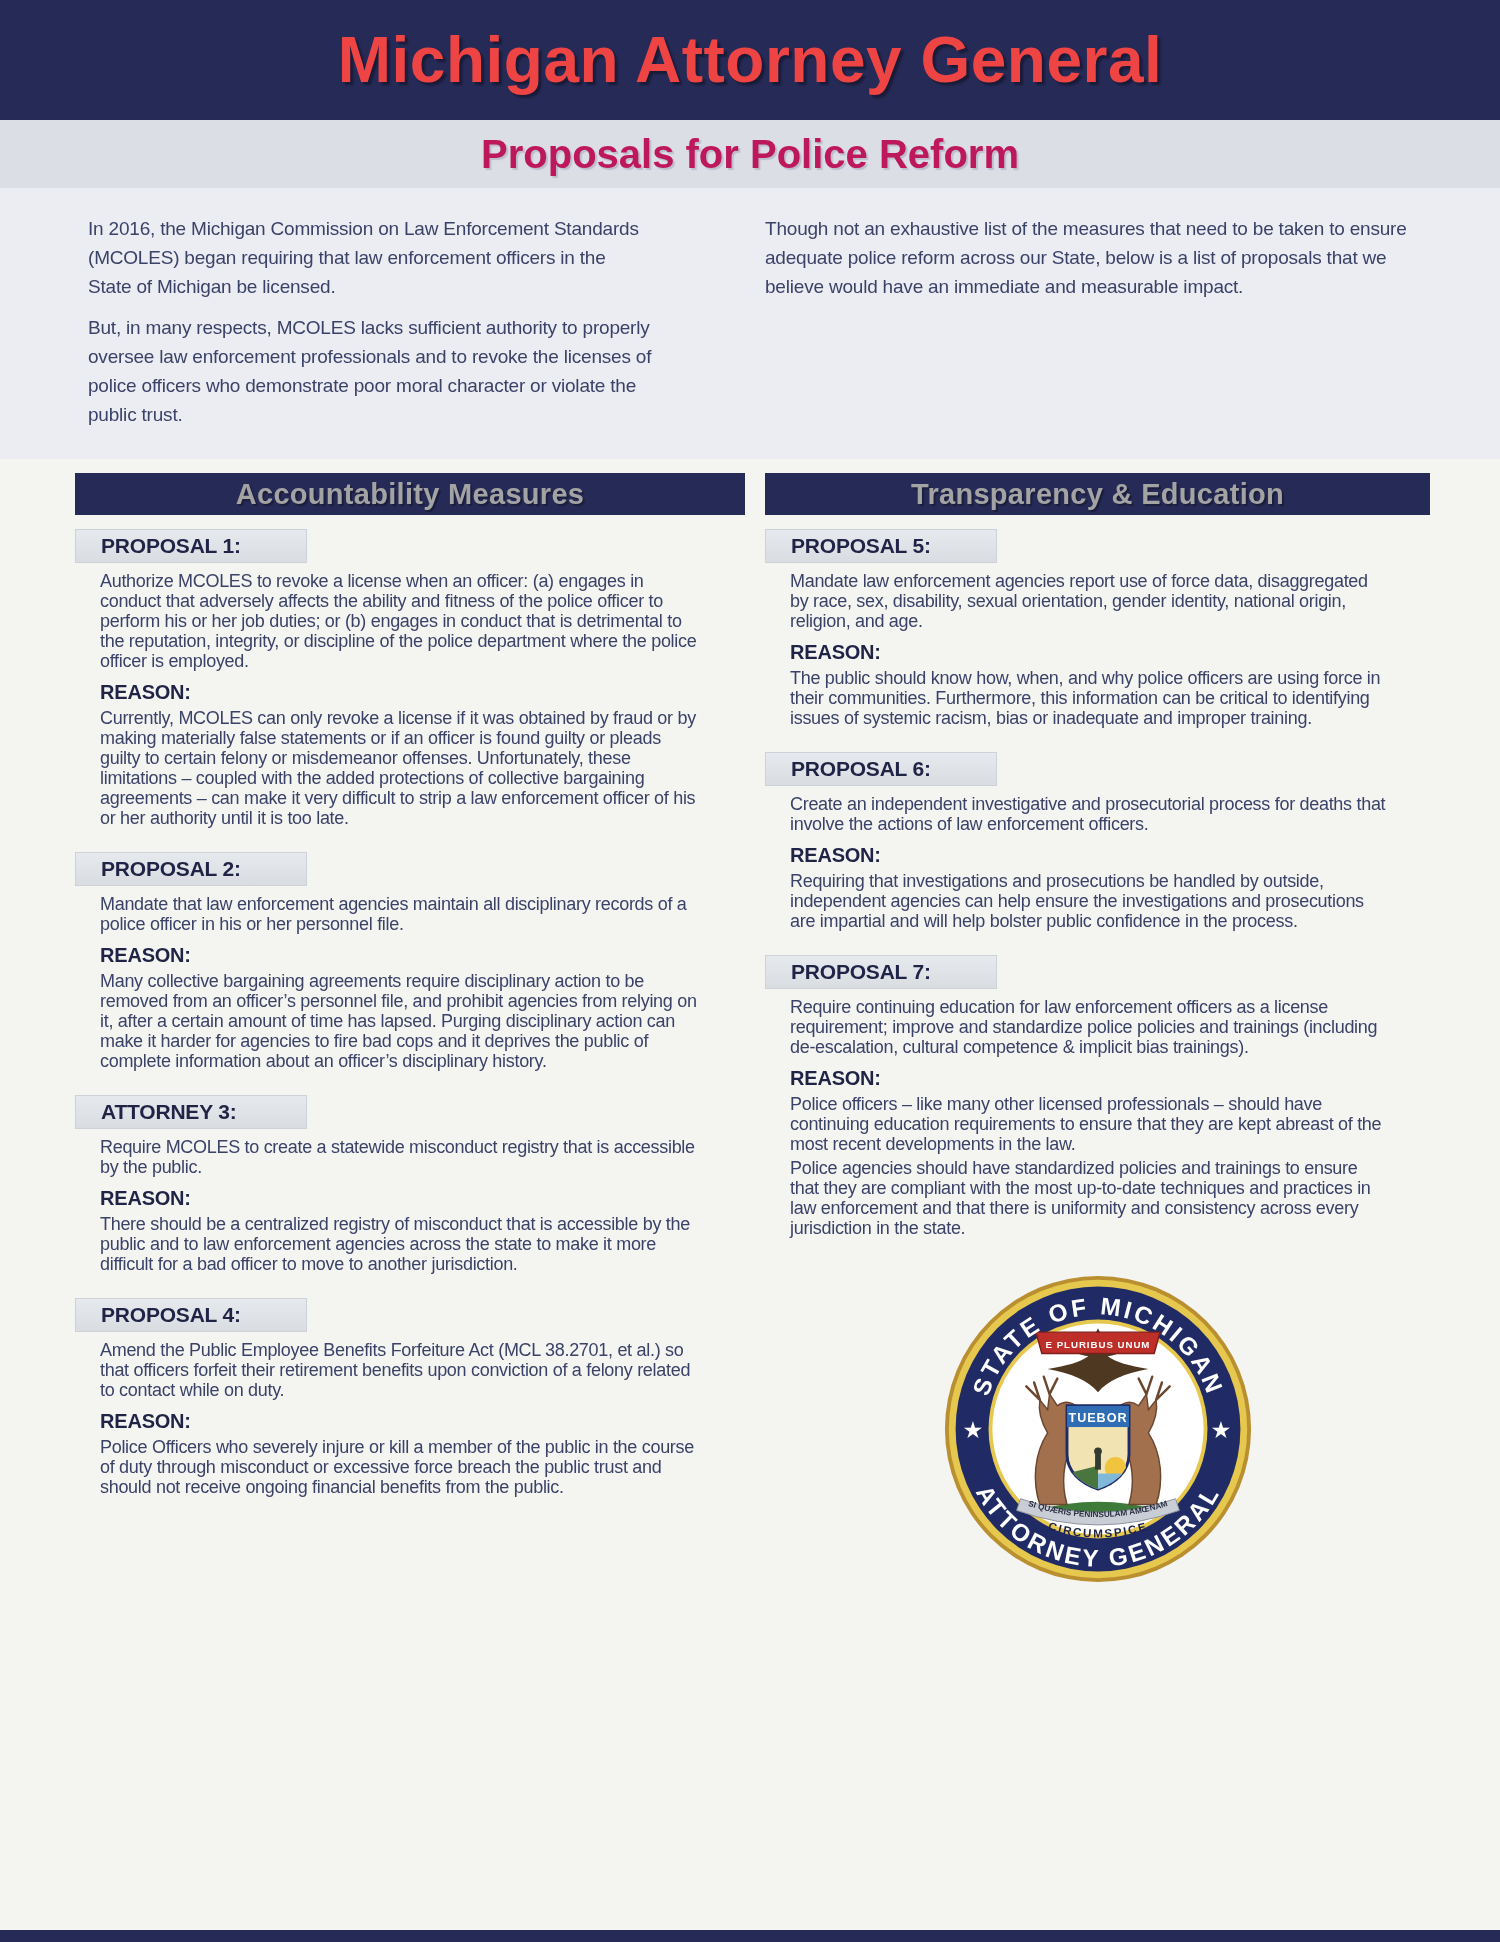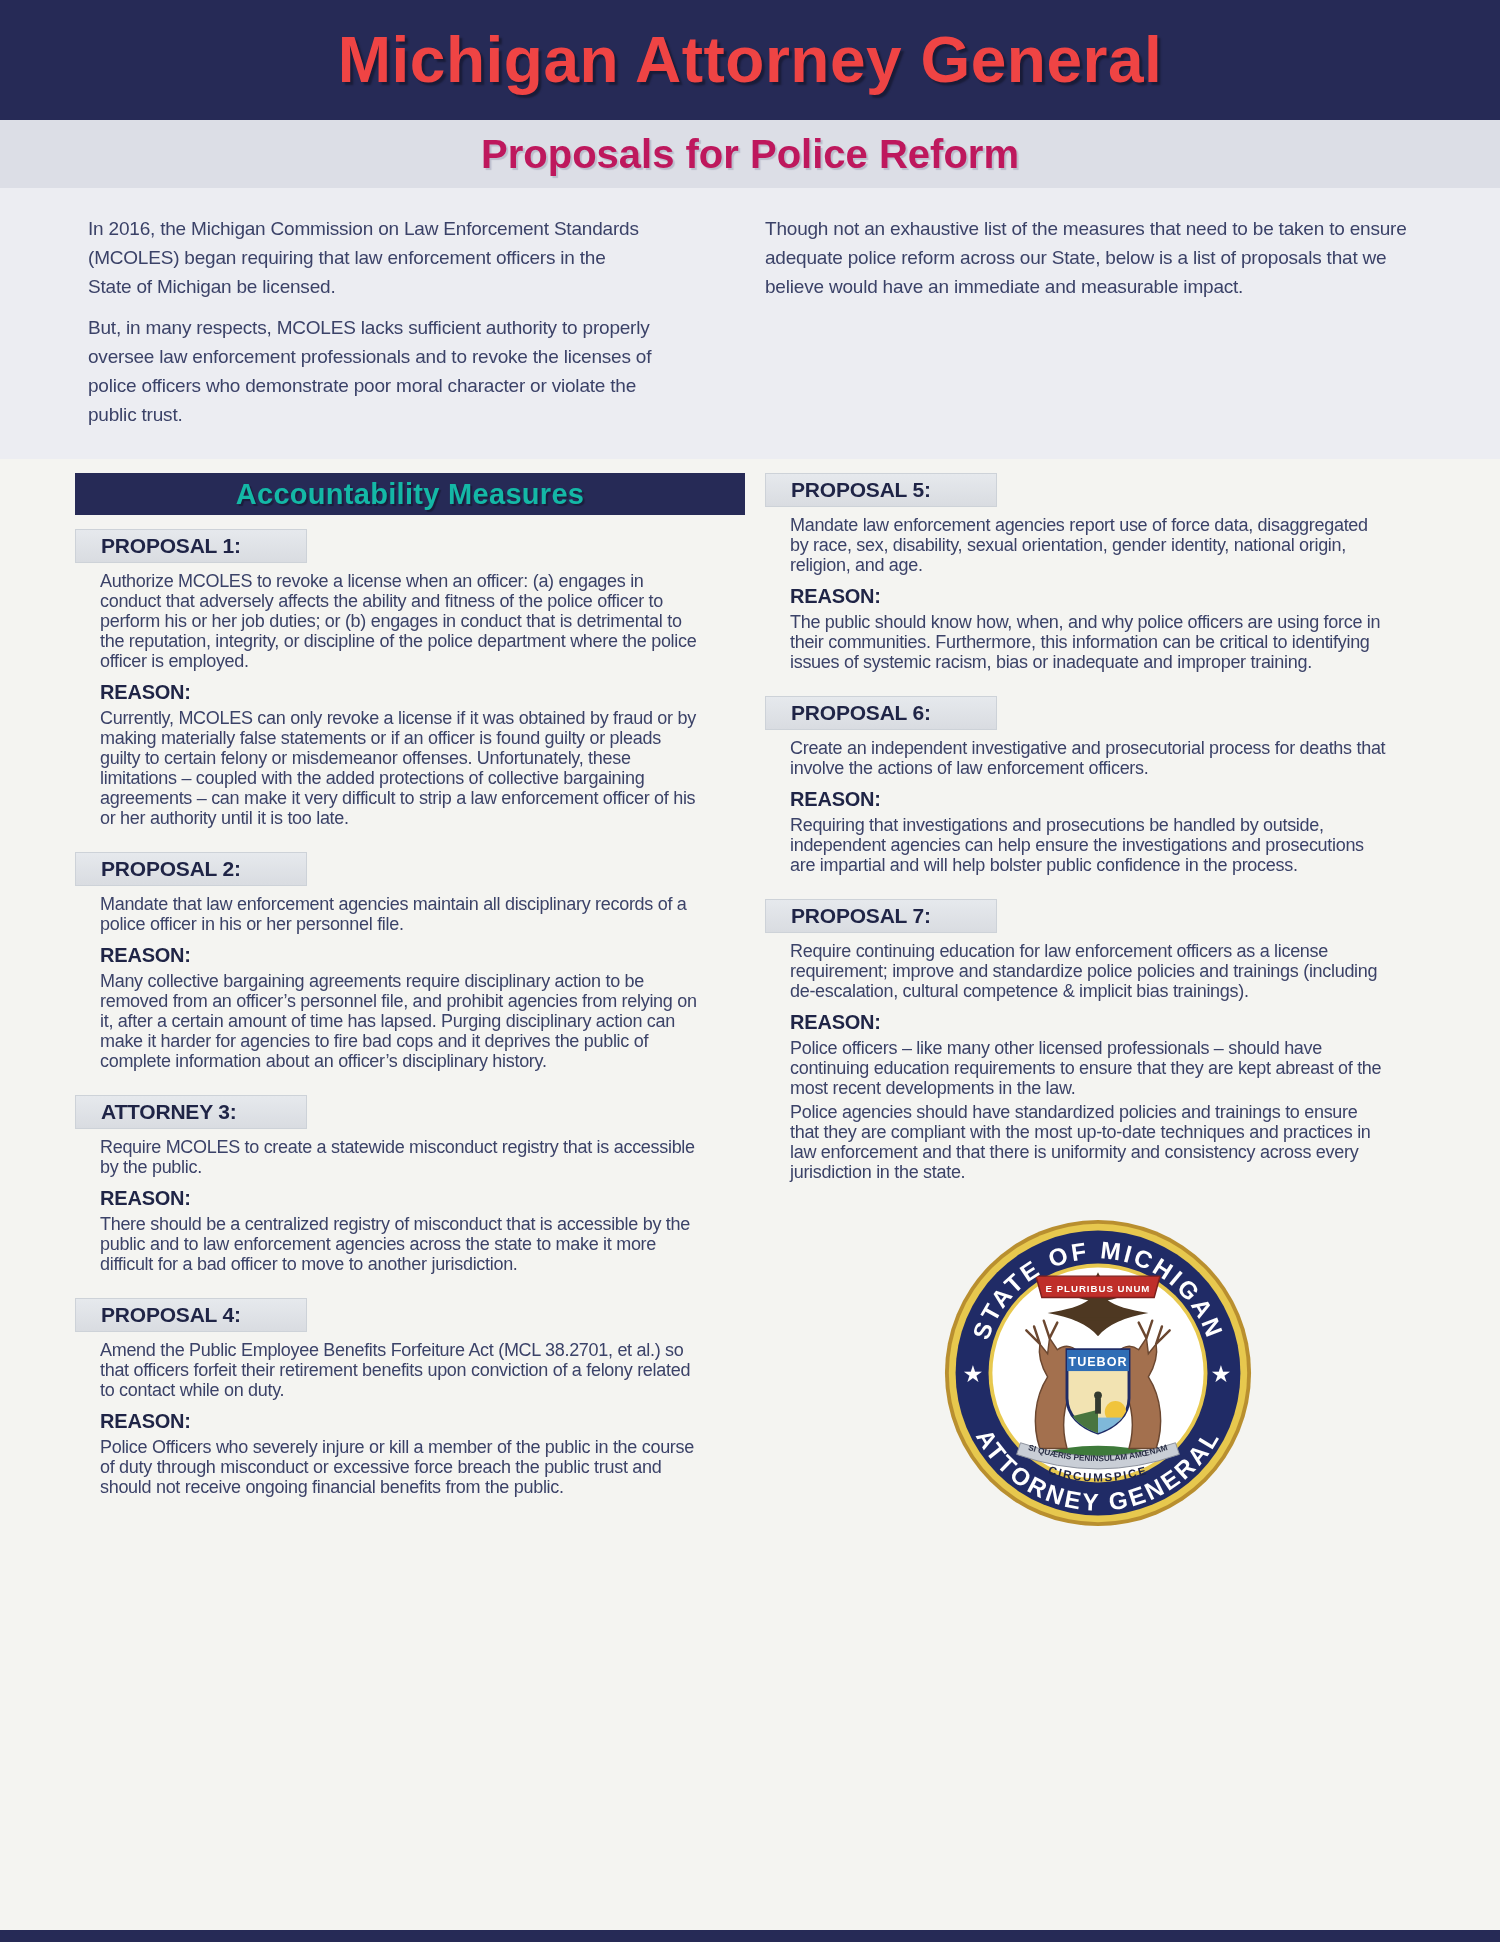--- a/index.html
+++ b/index.html
@@ -25,21 +25,21 @@
   .intro p{margin:0 0 12px 0;font-size:19px;line-height:29px;letter-spacing:-0.2px;}
   .intro-left{width:585px;margin-right:92px;}
   .intro-left p{max-width:565px;}
   .intro-right{width:660px;}
   .intro-right p{max-width:648px;}
   
   .content{display:flex;padding:14px 70px 0 75px;}
   .col{width:670px;}
   .col.right{width:665px;margin-left:20px;}
   .section-bar{
-    height:42px;background:#262a56;color:#14b8a6;display:flex;align-items:center;justify-content:center;
+    height:42px;background:#262a56;color:#a3a3a3;display:flex;align-items:center;justify-content:center;
     font-size:29px;font-weight:700;letter-spacing:0.3px;margin-bottom:14px;
     text-shadow:2px 2px 1px rgba(0,0,0,0.3);
   }
   .proposal{margin-bottom:24px;}
   .p-label{
     width:232px;box-sizing:border-box;padding:4px 0 4px 25px;
     background:linear-gradient(180deg,#e6e9ed 0%,#d9dce1 100%);
     border:1px solid #cdd2d8;
     font-size:21px;font-weight:700;color:#1f2446;letter-spacing:-0.2px;
     margin-bottom:8px;
@@ -111,20 +111,21 @@
         <div class="p-label">PROPOSAL 4:</div>
         <div class="p-body">
           <p>Amend the Public Employee Benefits Forfeiture Act (MCL 38.2701, et al.) so that officers forfeit their retirement benefits upon conviction of a felony related to contact while on duty.</p>
           <div class="reason-head">REASON:</div>
           <p>Police Officers who severely injure or kill a member of the public in the course of duty through misconduct or excessive force breach the public trust and should not receive ongoing financial benefits from the public.</p>
         </div>
       </div>
     </div>
 
     <div class="col right">
+      <div class="section-bar">Transparency &amp; Education</div>
 
       <div class="proposal">
         <div class="p-label">PROPOSAL 5:</div>
         <div class="p-body">
           <p>Mandate law enforcement agencies report use of force data, disaggregated by race, sex, disability, sexual orientation, gender identity, national origin, religion, and age.</p>
           <div class="reason-head">REASON:</div>
           <p>The public should know how, when, and why police officers are using force in their communities. Furthermore, this information can be critical to identifying issues of systemic racism, bias or inadequate and improper training.</p>
         </div>
       </div>
 

